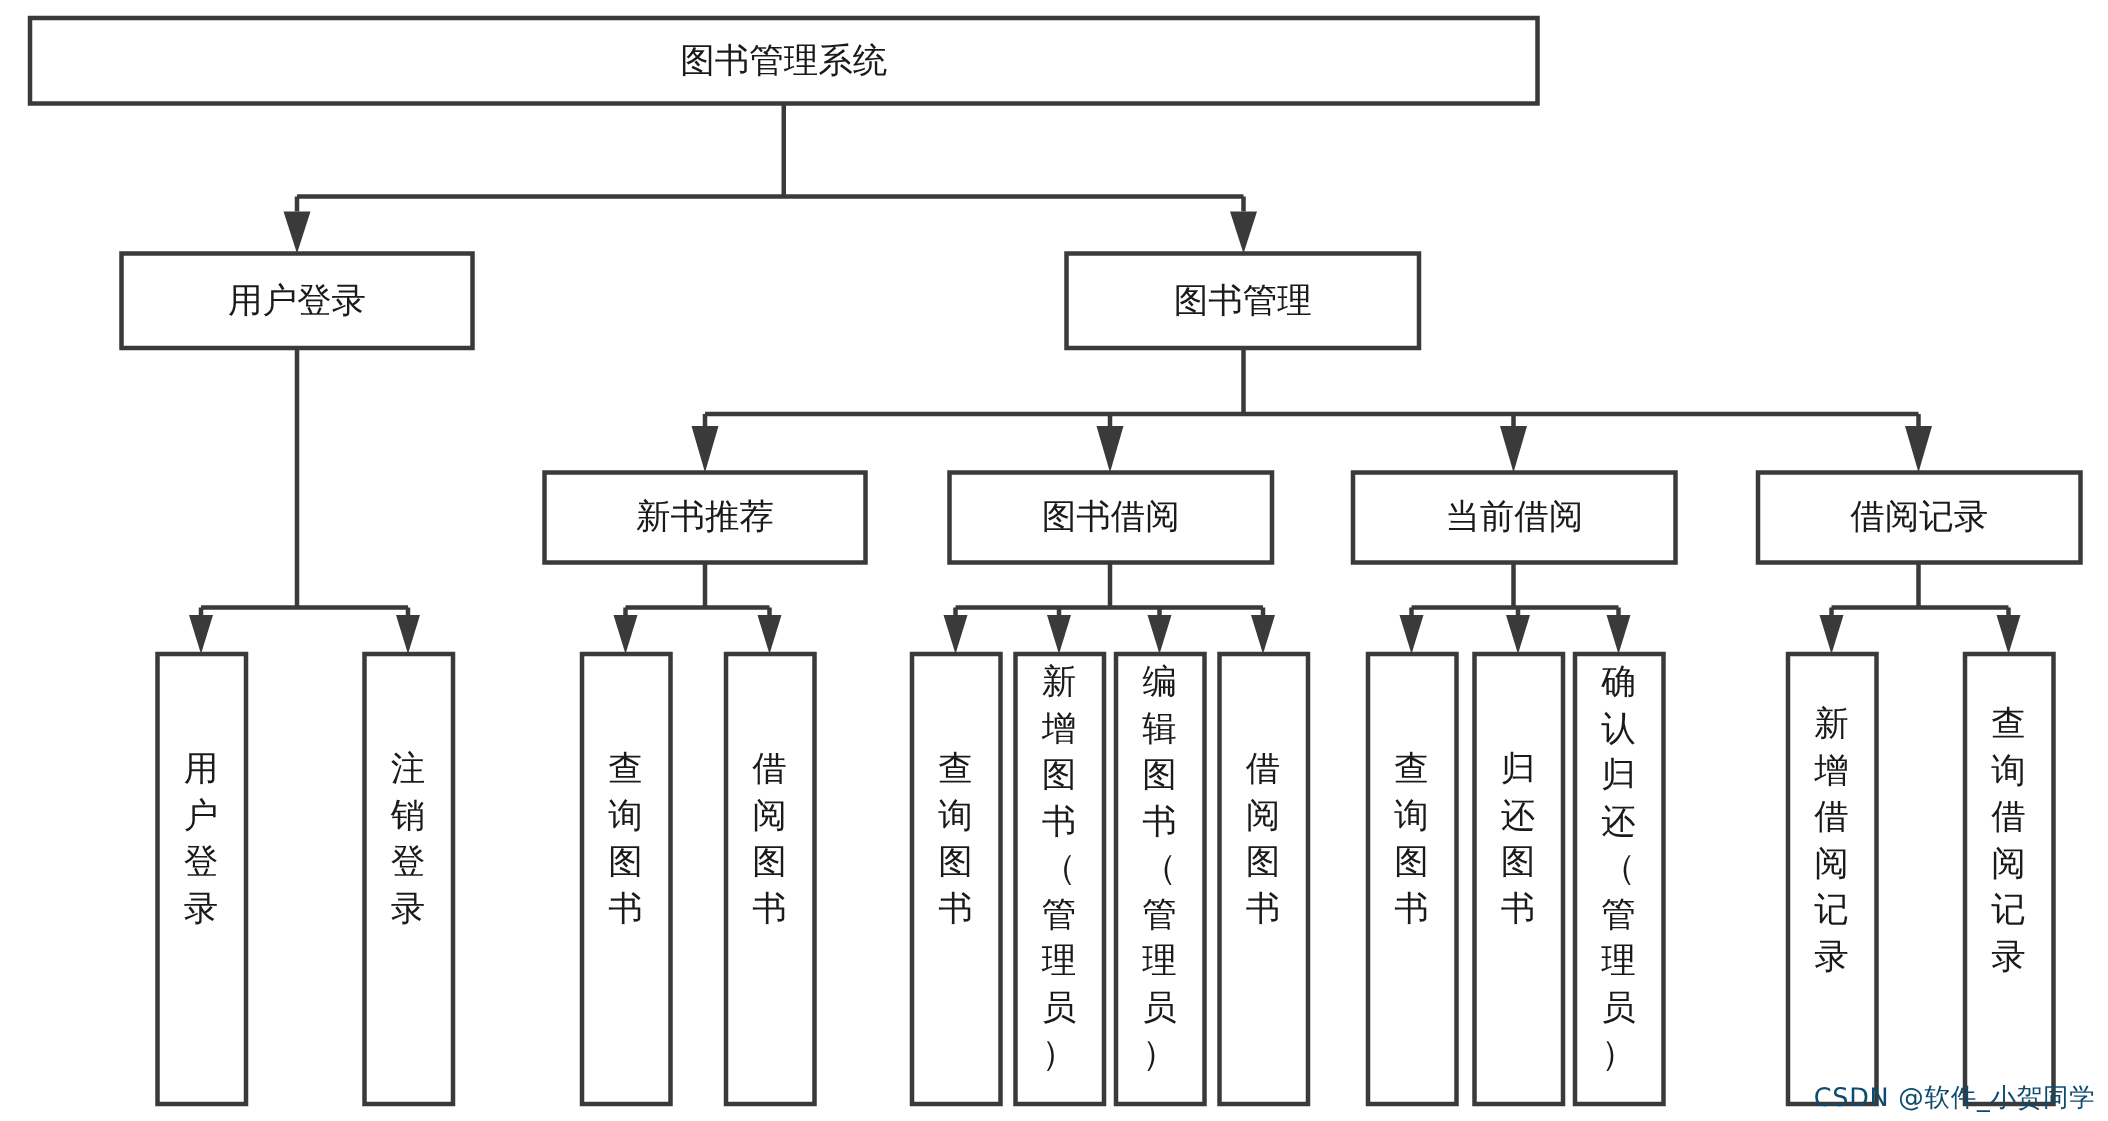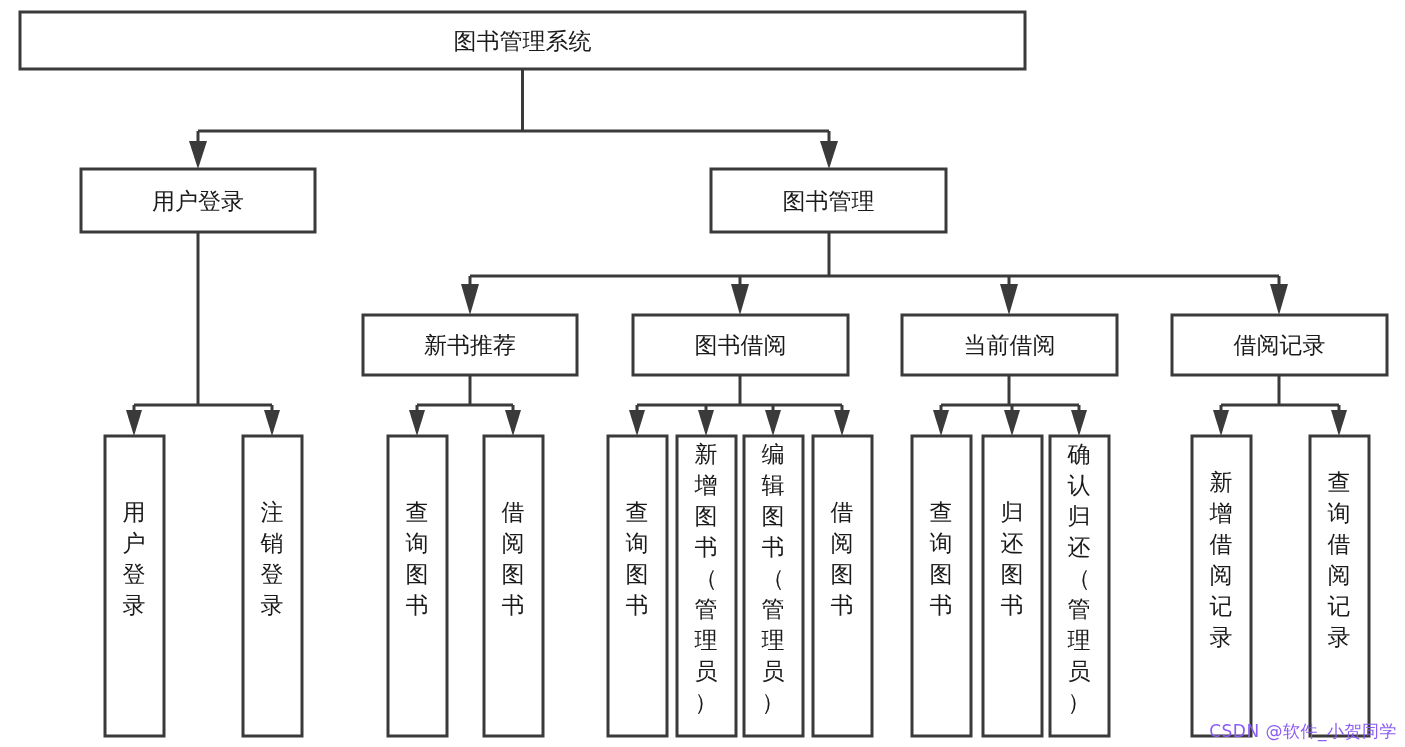--- a/index.html
+++ b/index.html
@@ -53,21 +53,21 @@
     font-size: 23px;
     fill: #1a1a1a;
     text-anchor: middle;
   }
   .watermark {
     position: absolute;
     right: 8px;
     bottom: 4px;
     font-family: "DejaVu Sans", "Liberation Sans", sans-serif;
     font-size: 17px;
-    color: #8b5cf6;
+    color: #0c4a6e;
     white-space: nowrap;
     pointer-events: none;
     letter-spacing: 0.5px;
   }
 </style>
 </head>
 <body>
 
 <div id="diagram-root">
 

